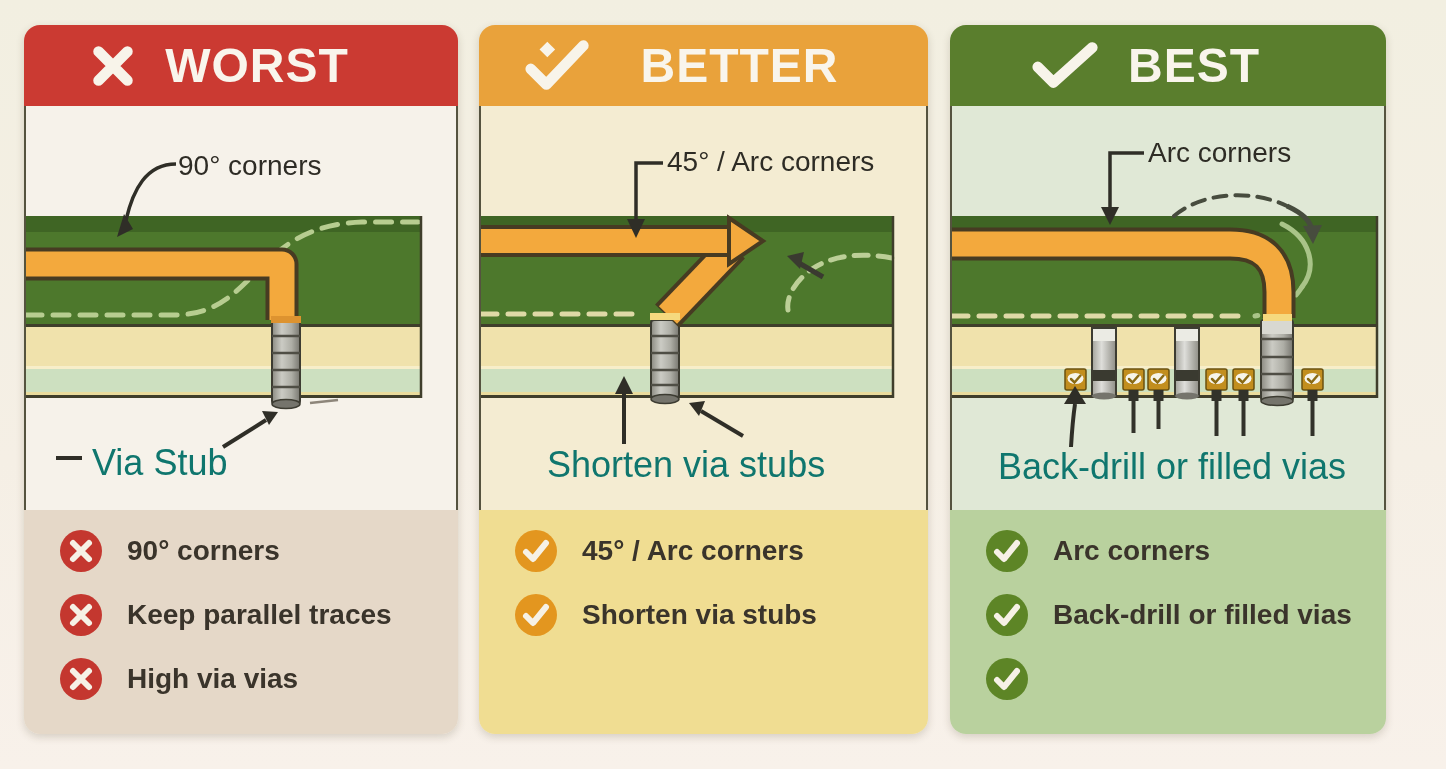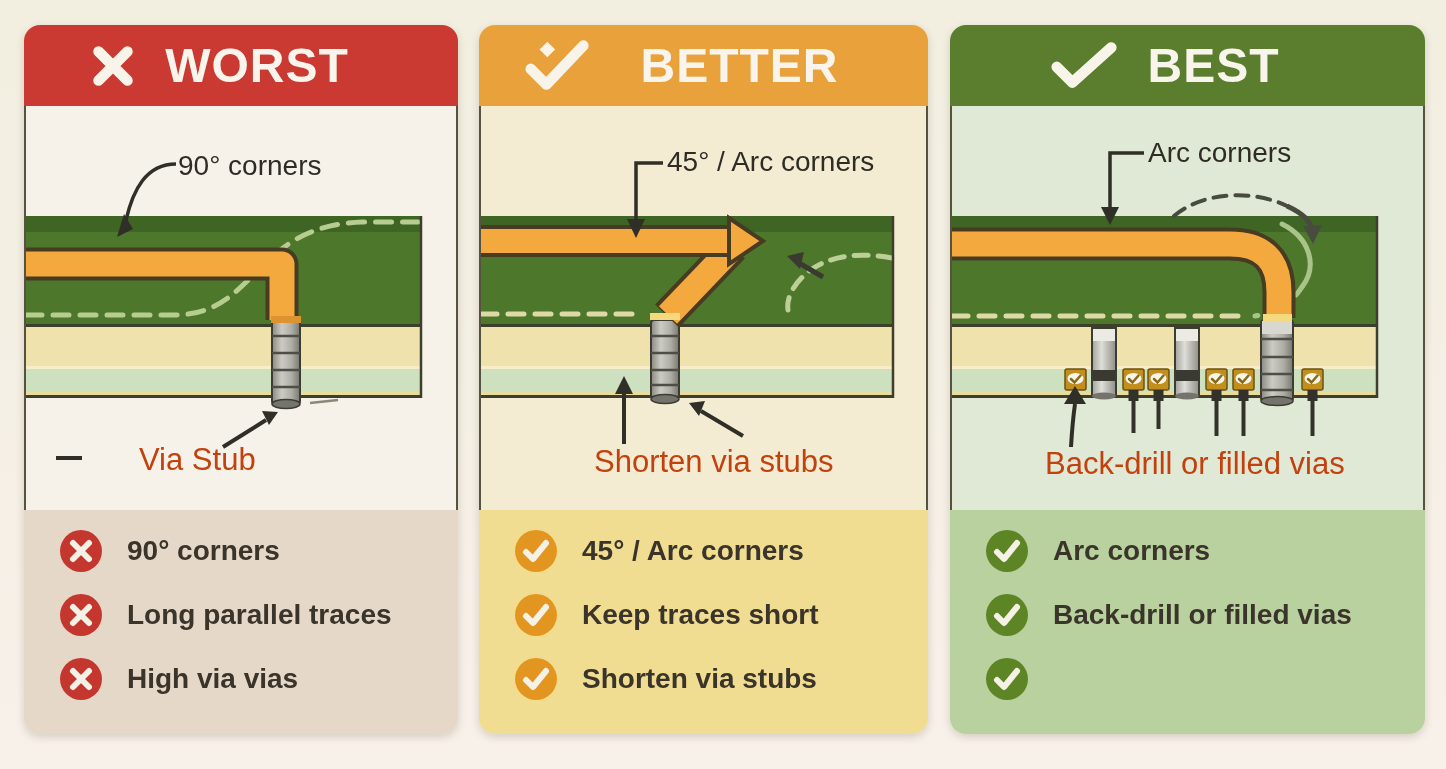--- a/index.html
+++ b/index.html
@@ -12,29 +12,29 @@
   .card{position:absolute;top:25px;height:709px;border-radius:16px;
         box-shadow:0 3px 8px rgba(60,50,20,.18);}
   .card-header{height:81px;border-radius:16px 16px 0 0;display:flex;align-items:center;
                justify-content:center;gap:26px;padding-right:46px;}
   .card-title{font-size:48px;font-weight:bold;color:#f9f5ec;letter-spacing:1px;
               font-family:"Liberation Sans","DejaVu Sans",sans-serif;}
   .card-body{position:relative;height:404px;border-left:2px solid #55533f;
              border-right:2px solid #55533f;box-sizing:border-box;overflow:hidden;}
   .card-body svg.diagram{position:absolute;left:0;top:0;}
   .ann{position:absolute;font-size:28px;color:#2e2c25;white-space:nowrap;font-weight:500;}
-  .dlabel{position:absolute;font-size:31px;color:#c2410c;white-space:nowrap;font-weight:500;margin-left:47px;}
+  .dlabel{position:absolute;font-size:36px;color:#0f766e;white-space:nowrap;font-weight:500;}
   .card-list{height:224px;border-radius:0 0 16px 16px;list-style:none;margin:0;
              padding:19px 0 0 35px;display:flex;flex-direction:column;gap:20px;box-sizing:border-box;}
   .card-list li{display:flex;align-items:center;gap:24px;font-size:28px;font-weight:600;color:#3a342b;}
   .bicon{flex:0 0 44px;}
   
   #card-worst {left:24px;width:434px;}
   #card-better{left:479px;width:449px;}
-  #card-best  {left:950px;width:475px;}
+  #card-best  {left:950px;width:436px;}
   #card-worst  .card-header{background:#cb3a32;}
   #card-better .card-header{background:#e9a23b;gap:46px;}
   #card-best   .card-header{background:#5a7e2d;}
   #card-worst  .card-body{background:#f6f2ea;}
   #card-better .card-body{background:#f4ecd2;}
   #card-best   .card-body{background:#e0e8d6;}
   #card-worst  .card-list{background:#e5d8c8;}
   #card-better .card-list{background:#f0dd92;}
   #card-best   .card-list{background:#b9d19e;}
 </style>
@@ -104,21 +104,21 @@
           <circle cx="22" cy="22" r="21" fill="#c4372f"></circle>
           <path d="M14,14 L30,30 M30,14 L14,30" stroke="#f6f1e6" stroke-width="6" stroke-linecap="round"></path>
         </svg>
         <span>90° corners</span>
       </li>
       <li>
         <svg class="bicon" width="44" height="44" viewBox="0 0 44 44">
           <circle cx="22" cy="22" r="21" fill="#c4372f"></circle>
           <path d="M14,14 L30,30 M30,14 L14,30" stroke="#f6f1e6" stroke-width="6" stroke-linecap="round"></path>
         </svg>
-        <span>Long parallel traces</span>
+        <span>Keep parallel traces</span>
       </li>
       <li>
         <svg class="bicon" width="44" height="44" viewBox="0 0 44 44">
           <circle cx="22" cy="22" r="21" fill="#c4372f"></circle>
           <path d="M14,14 L30,30 M30,14 L14,30" stroke="#f6f1e6" stroke-width="6" stroke-linecap="round"></path>
         </svg>
         <span>High via vias</span>
       </li>
     </ul>
   </section>
@@ -187,27 +187,20 @@
       <div class="dlabel" style="left:66px;top:338px">Shorten via stubs</div>
     </div>
 
     <ul class="card-list">
       <li>
         <svg class="bicon" width="44" height="44" viewBox="0 0 44 44">
           <circle cx="22" cy="22" r="21" fill="#e3961f"></circle>
           <path d="M12,23 L19,30 L32,14" stroke="#f6f1e6" stroke-width="6" stroke-linecap="round" stroke-linejoin="round" fill="none"></path>
         </svg>
         <span>45° / Arc corners</span>
-      </li>
-      <li>
-        <svg class="bicon" width="44" height="44" viewBox="0 0 44 44">
-          <circle cx="22" cy="22" r="21" fill="#e3961f"></circle>
-          <path d="M12,23 L19,30 L32,14" stroke="#f6f1e6" stroke-width="6" stroke-linecap="round" stroke-linejoin="round" fill="none"></path>
-        </svg>
-        <span>Keep traces short</span>
       </li>
       <li>
         <svg class="bicon" width="44" height="44" viewBox="0 0 44 44">
           <circle cx="22" cy="22" r="21" fill="#e3961f"></circle>
           <path d="M12,23 L19,30 L32,14" stroke="#f6f1e6" stroke-width="6" stroke-linecap="round" stroke-linejoin="round" fill="none"></path>
         </svg>
         <span>Shorten via stubs</span>
       </li>
     </ul>
   </section>

